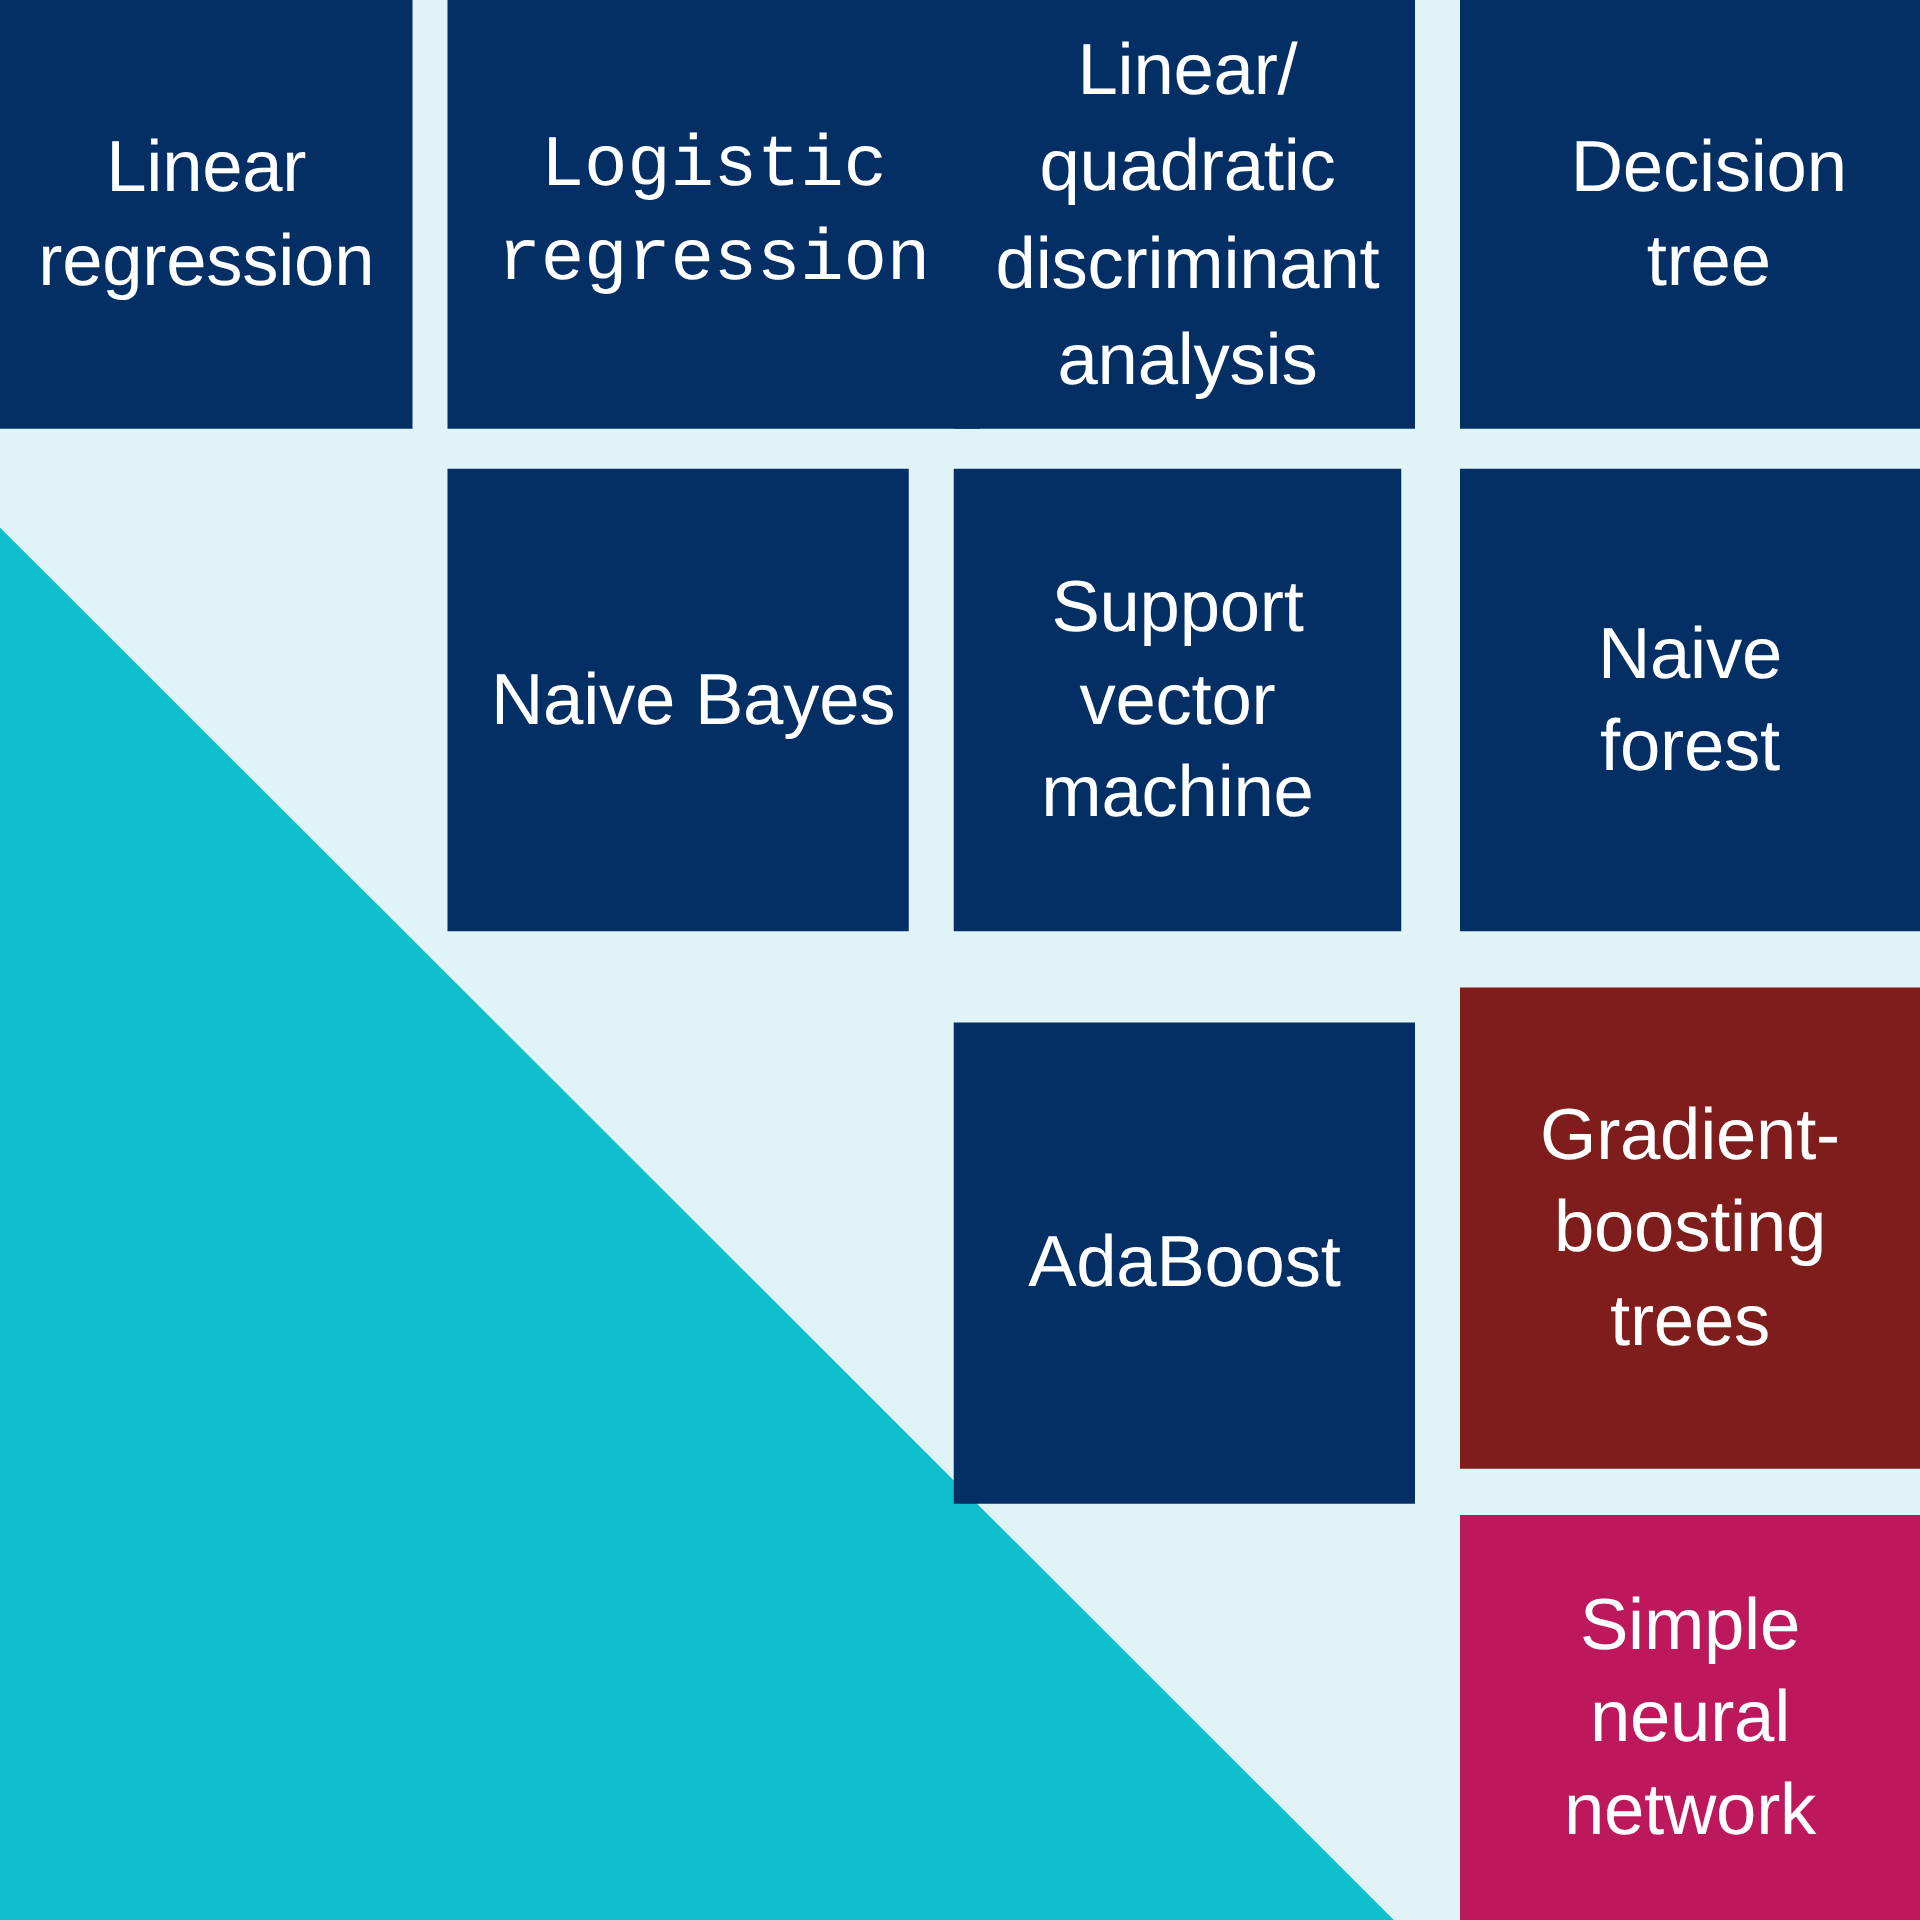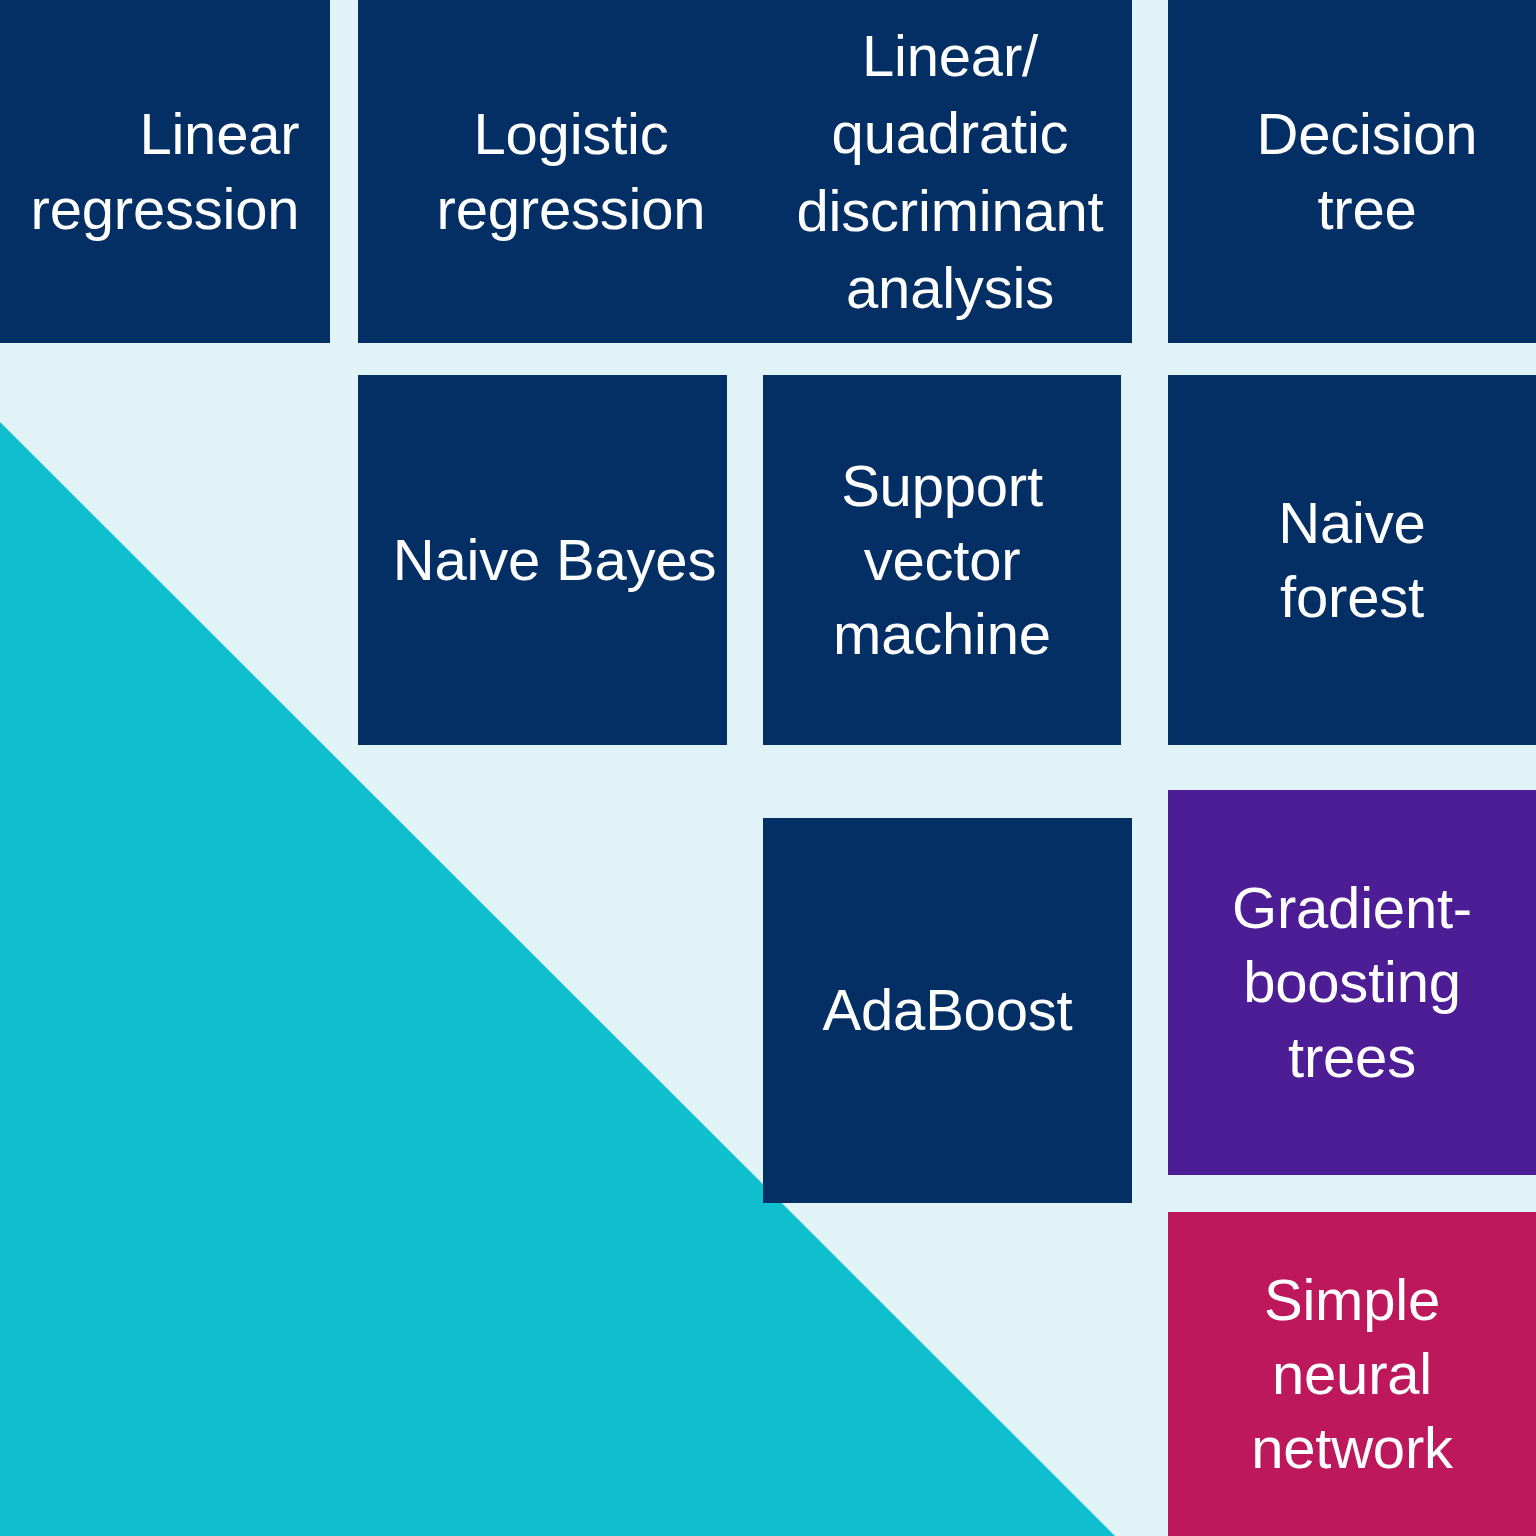--- a/index.html
+++ b/index.html
@@ -42,22 +42,22 @@
     line-height: 1.28;
     letter-spacing: -0.2px;
     white-space: pre-line;
     color: #ffffff;
   }
   .cell-label.tight {
     line-height: 1.33;
   }
 
   
-  .c-linear-regression      { left: 0px;    top: 0px;    width: 330px; height: 343px; text-align: right; }
-  .c-logistic-regression    { left: 358px;  top: 0px;    width: 426px; height: 343px; }
+  .c-linear-regression      { left: 0px;    top: 0px;    width: 330px; height: 343px; }
+  .c-logistic-regression    { left: 358px;  top: 0px;    width: 426px; height: 343px; font-family: Liberation Mono, monospace; }
   .c-lqda                   { left: 763px;  top: 0px;    width: 369px; height: 343px; }
   .c-decision-tree          { left: 1168px; top: 0px;    width: 368px; height: 343px; padding-left: 40px; }
 
   .c-naive-bayes            { left: 358px;  top: 375px;  width: 369px; height: 370px; padding-left: 34px; }
   .c-svm                    { left: 763px;  top: 375px;  width: 358px; height: 370px; }
   .c-random-forest          { left: 1168px; top: 375px;  width: 368px; height: 370px; }
 
   .c-adaboost               { left: 763px;  top: 790px;  width: 369px; height: 385px; }
   .c-gbt                    { left: 1168px; top: 790px;  width: 368px; height: 385px; }
 
@@ -104,21 +104,21 @@
 
   <div class="cell c-random-forest" style="background: rgb(4, 47, 100); color: rgb(255, 255, 255);">
     <span class="cell-label">Naive
 forest</span>
   </div>
 
   <div class="cell c-adaboost" style="background: rgb(4, 47, 100); color: rgb(255, 255, 255); margin-top: 28px;">
     <span class="cell-label">AdaBoost</span>
   </div>
 
-  <div class="cell c-gbt" style="background: #4c1d95; color: rgb(255, 255, 255);">
+  <div class="cell c-gbt" style="background: #7f1d1d; color: rgb(255, 255, 255);">
     <span class="cell-label">Gradient-
 boosting trees</span>
   </div>
 
   <div class="cell c-simple-nn" style="background: #be185d; color: rgb(255, 255, 255);">
     <span class="cell-label">Simple
 neural network</span>
   </div>
 
 </div>

